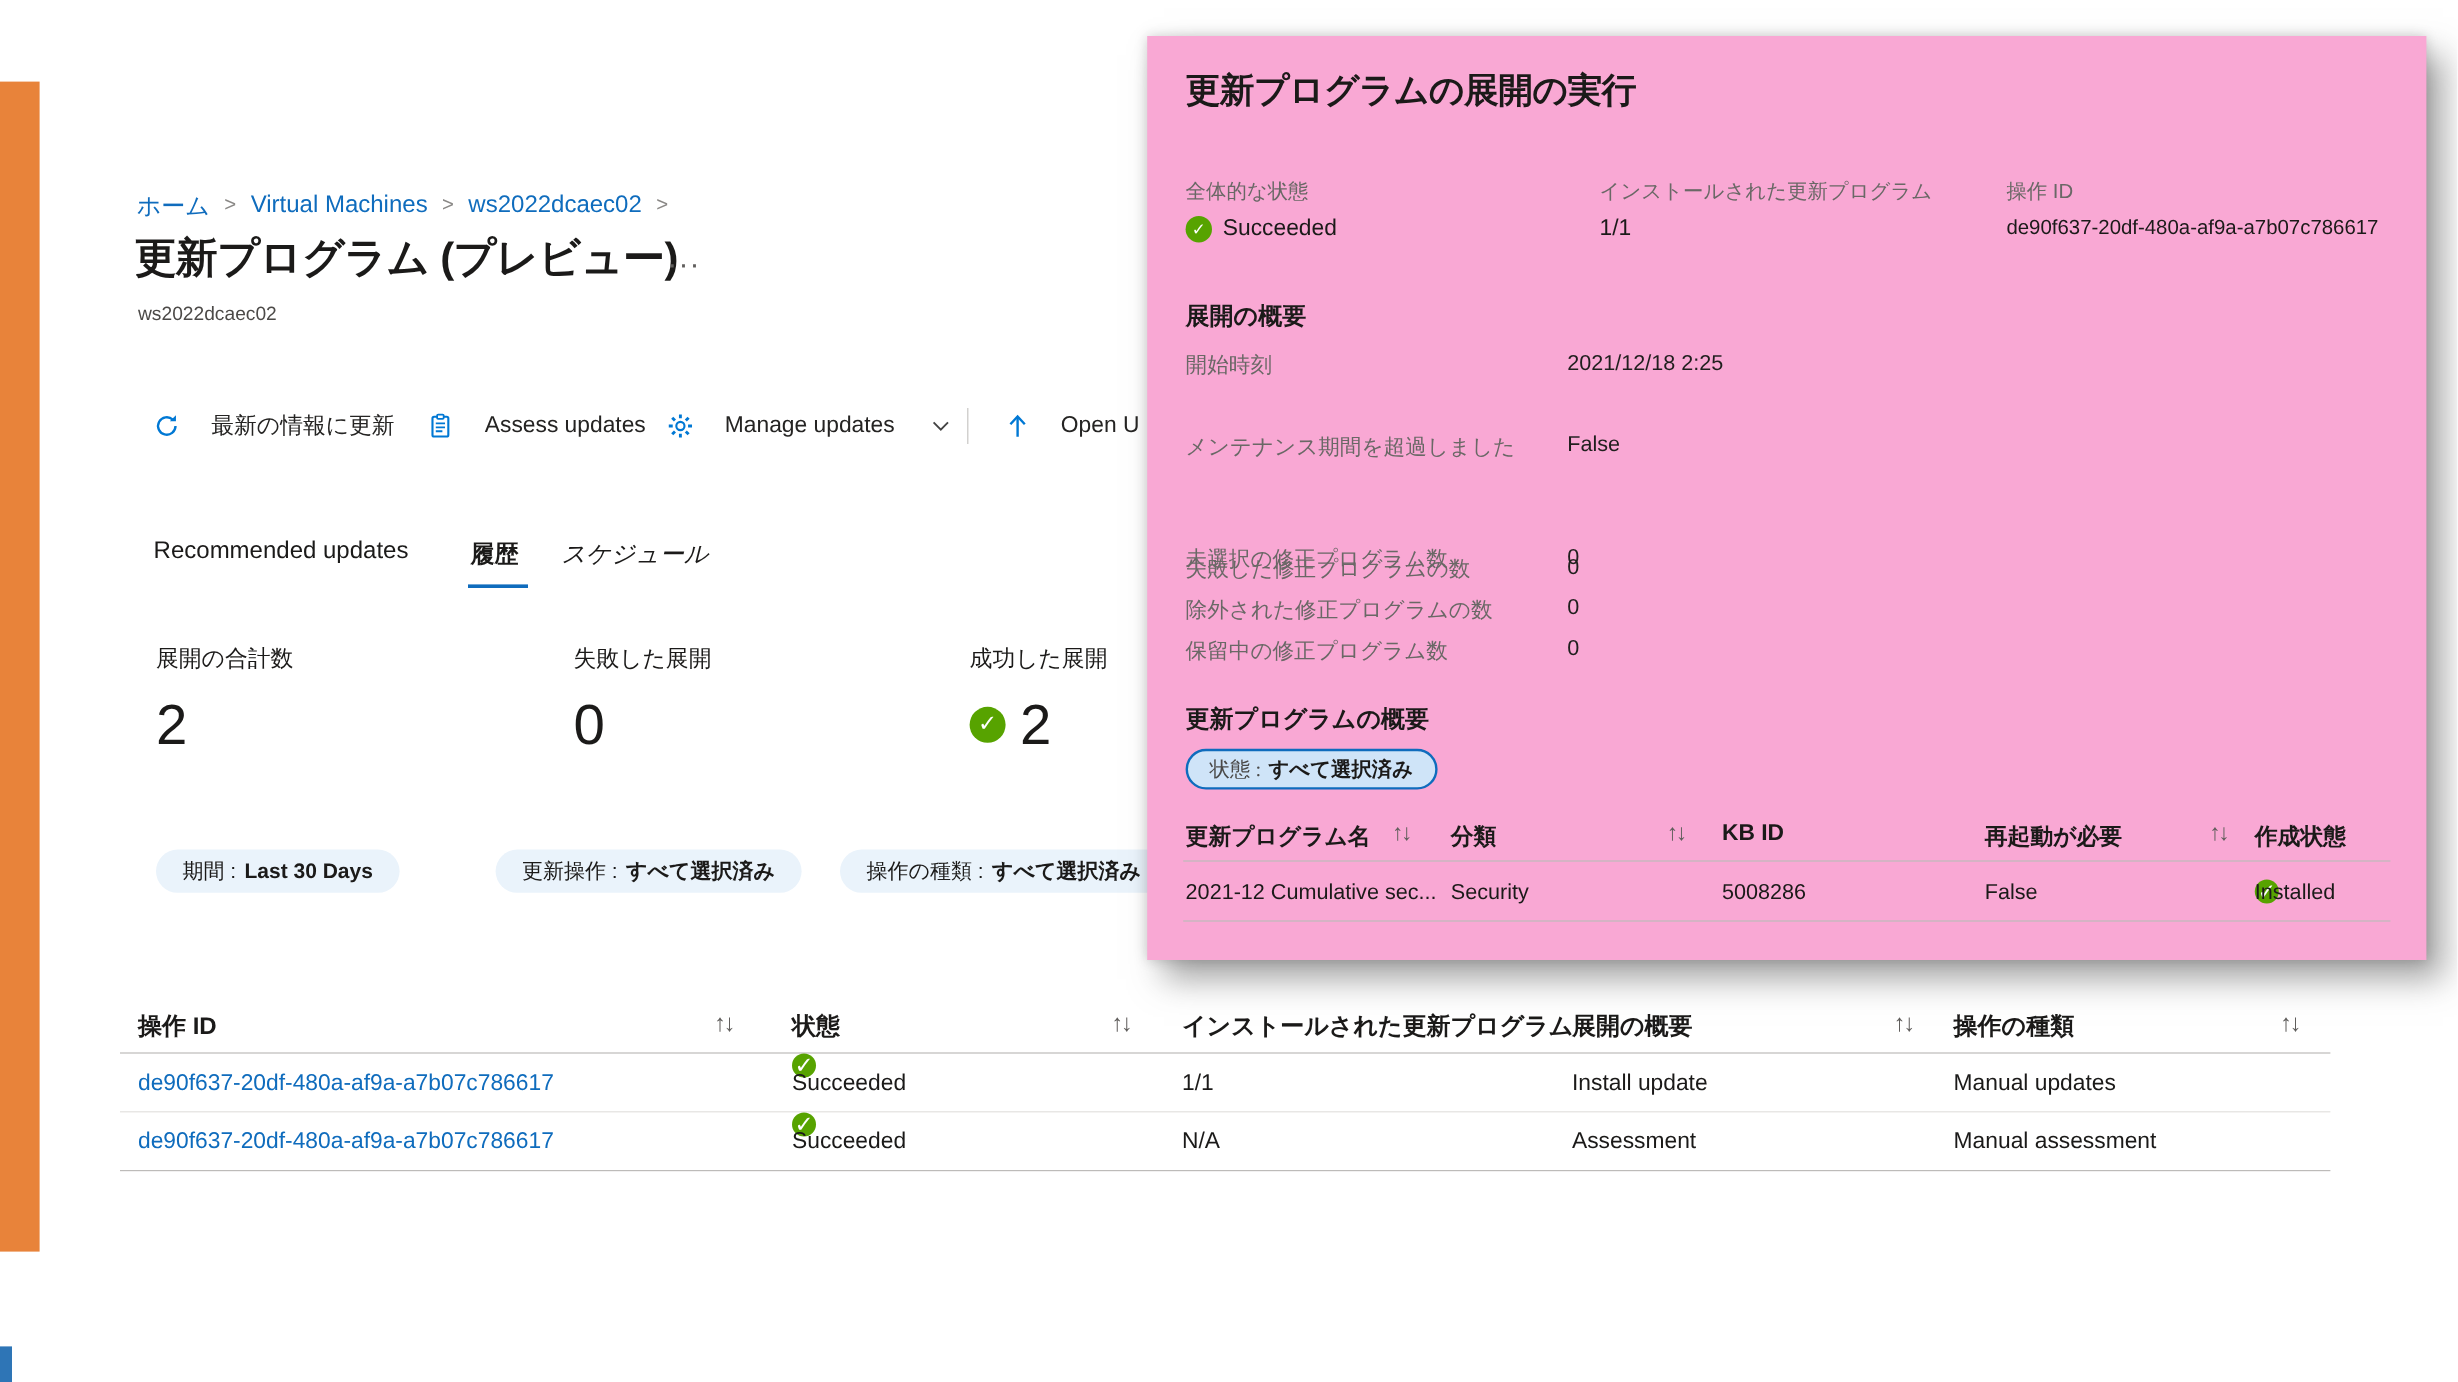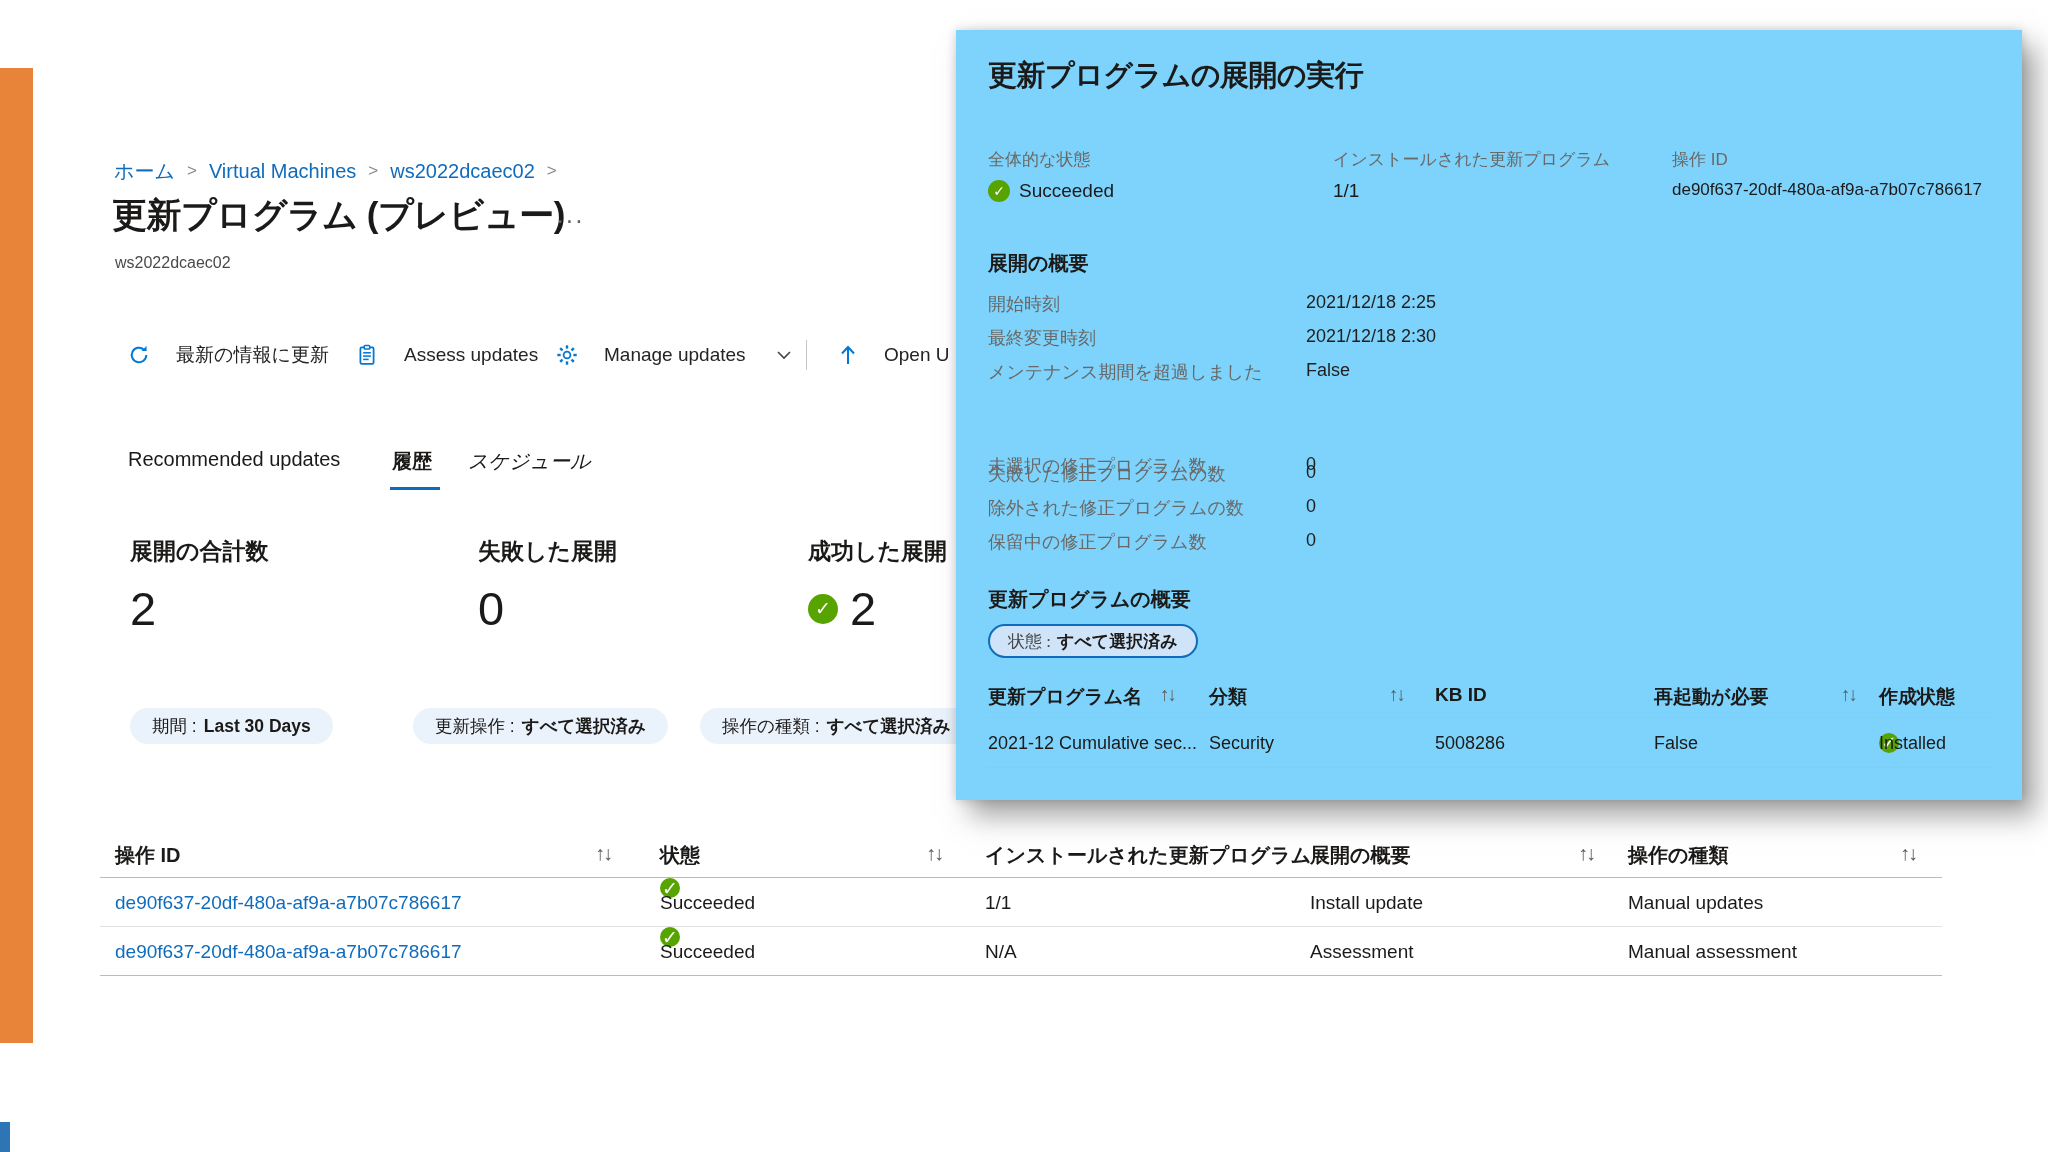--- a/index.html
+++ b/index.html
@@ -32,21 +32,21 @@
   .tb-chevron{margin-left:4px;display:flex;}
 
   
   .tab{position:absolute;top:448px;font-size:20px;color:var(--ink);cursor:pointer;}
   .tab-rec{left:128px;} .tab-history{left:392px;font-weight:600;} .tab-schedule{left:468px;font-style:italic;}
   .tab-underline{position:absolute;left:390px;top:487px;width:50px;height:3px;background:var(--blue);}
 
   
   .stat{position:absolute;top:536px;width:330px;}
   .stat-1{left:130px;} .stat-2{left:478px;} .stat-3{left:808px;}
-  .stat-label{font-size:23px;font-weight:700;}
+  .stat-label{font-size:19px;font-weight:400;}
   .stat-value{margin-top:14px;font-size:47px;font-weight:400;display:flex;align-items:center;gap:12px;}
 
   .check{display:inline-flex;align-items:center;justify-content:center;border-radius:50%;
          background:var(--green);color:#fff;flex:none;}
   .check-30{width:30px;height:30px;font-size:19px;}
   .check-22{width:22px;height:22px;font-size:14px;}
   .check-20{width:20px;height:20px;font-size:13px;}
 
   
   .pill{position:absolute;top:708px;height:36px;border-radius:18px;background:var(--pill-bg);
@@ -63,21 +63,21 @@
   .mt-row{position:relative;height:49px;border-bottom:1px solid var(--line);}
   .mt-row.last{border-bottom:1px solid var(--line-dark);}
   .mt-row span{position:absolute;top:0;line-height:49px;font-size:19px;}
   .sort{color:#605e5c;font-size:16px;font-weight:400 !important;letter-spacing:-2px;}
   .c1{left:15px;} .c1s{left:495px;} .c2{left:560px;} .c2s{left:826px;}
   .c3{left:885px;} .c4{left:1210px;} .c4s{left:1478px;} .c5{left:1528px;} .c5s{left:1800px;}
   .op-link{color:var(--blue);cursor:pointer;}
   .status-cell{position:absolute;top:0;height:49px;display:flex;align-items:center;gap:9px;font-size:19px;}
 
   
-  .panel{position:absolute;left:956px;top:30px;width:1066px;height:770px;background:#7dd3fc;
+  .panel{position:absolute;left:956px;top:30px;width:1066px;height:770px;background:#f9a8d4;
          box-shadow:0 0 10px rgba(0,0,0,0.18),14px 16px 26px rgba(90,90,90,0.55);}
   .panel-title{position:absolute;left:32px;top:26px;font-size:29px;font-weight:700;letter-spacing:-0.5px;}
   .ps-col{position:absolute;top:118px;}
   .ps-1{left:32px;} .ps-2{left:377px;} .ps-3{left:716px;}
   .ps-label{font-size:17px;color:var(--gray);}
   .ps-value{margin-top:9px;font-size:19px;display:flex;align-items:center;gap:9px;}
   .ps-3 .ps-value{font-size:17px;}
 
   .sec-head{position:absolute;left:32px;font-size:20px;font-weight:600;}
   .sec-deploy{top:220px;} .sec-updates{top:556px;}
@@ -280,24 +280,20 @@
           <span>de90f637-20df-480a-af9a-a7b07c786617</span>
         </div>
     </div>
 
     <div class="sec-head sec-deploy">展開の概要</div>
 
     <div class="detail-row dr-0">
       <span class="dl">開始時刻</span>
         <span class="dv">2021/12/18 2:25</span>
     </div>
-    <div class="detail-row dr-1">
-      <span class="dl">最終変更時刻</span>
-        <span class="dv">2021/12/18 2:30</span>
-    </div>
     <div class="detail-row dr-2">
       <span class="dl">メンテナンス期間を超過しました</span>
         <span class="dv">False</span>
     </div>
     <div class="detail-row dr-4">
       <span class="dl">未選択の修正プログラム数</span>
         <span class="dv">0</span>
     </div>
     <div class="detail-row dr-5">
       <span class="dl">失敗した修正プログラムの数</span>

